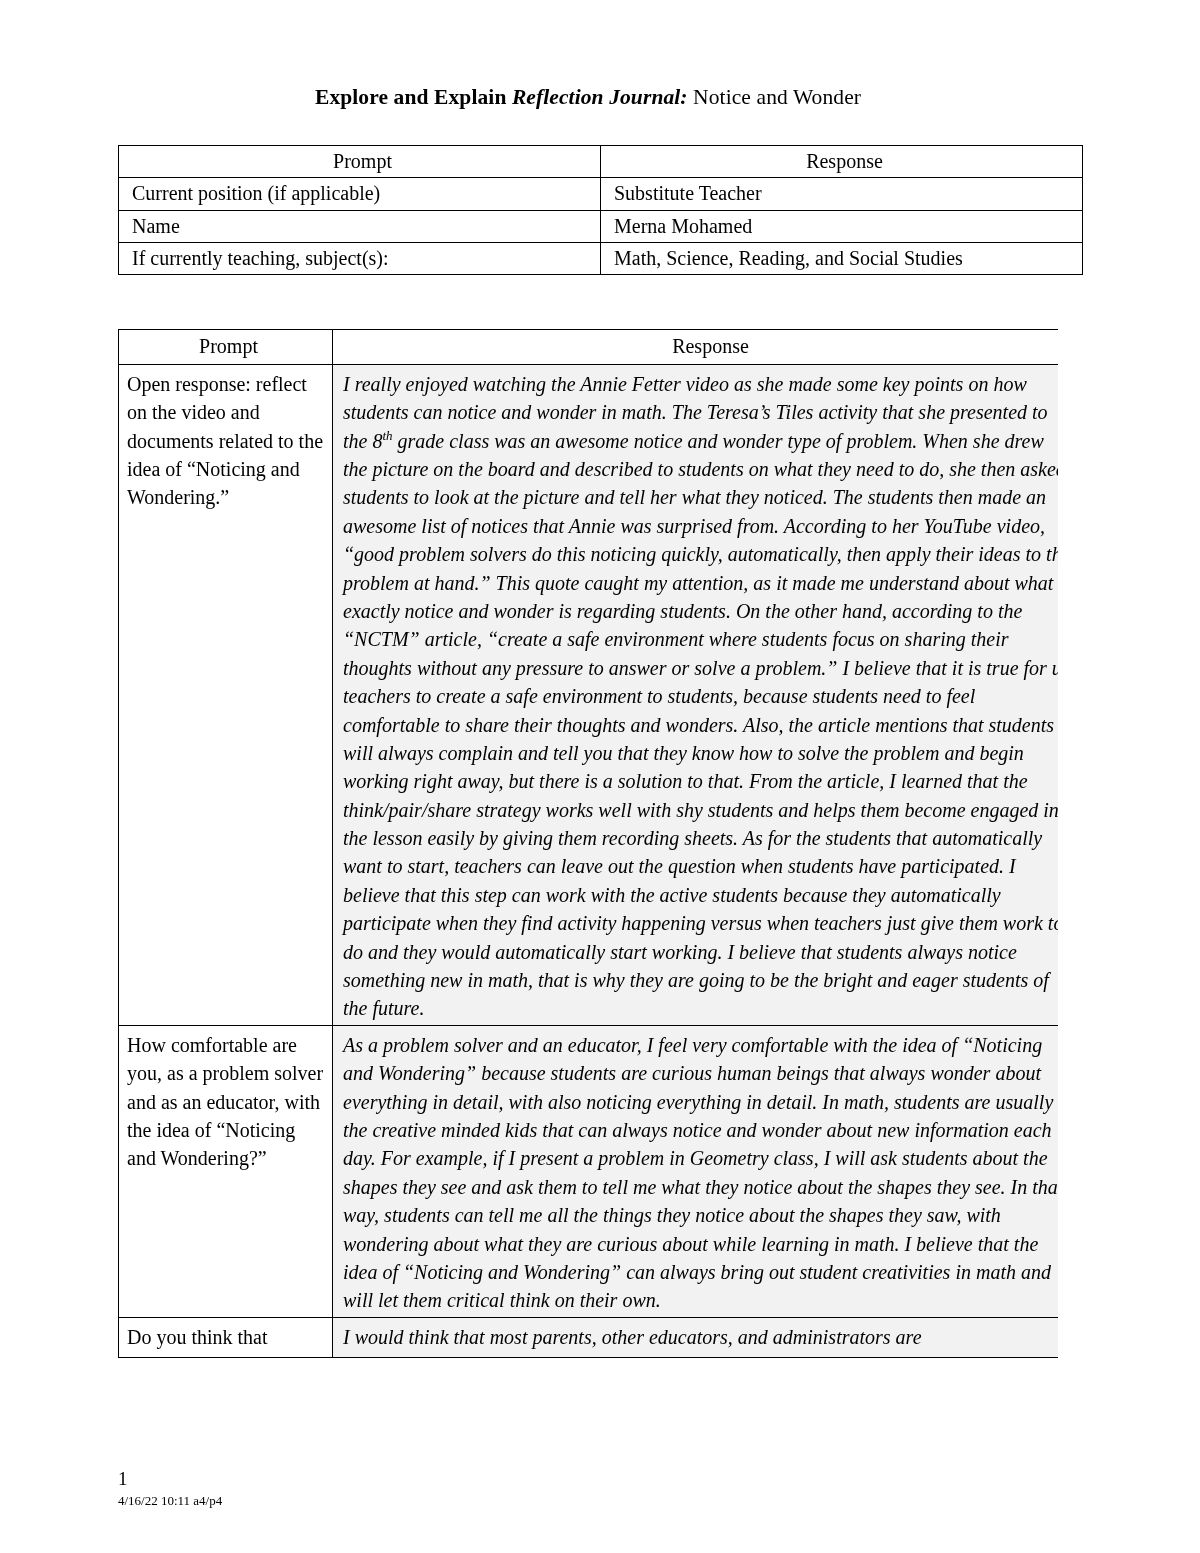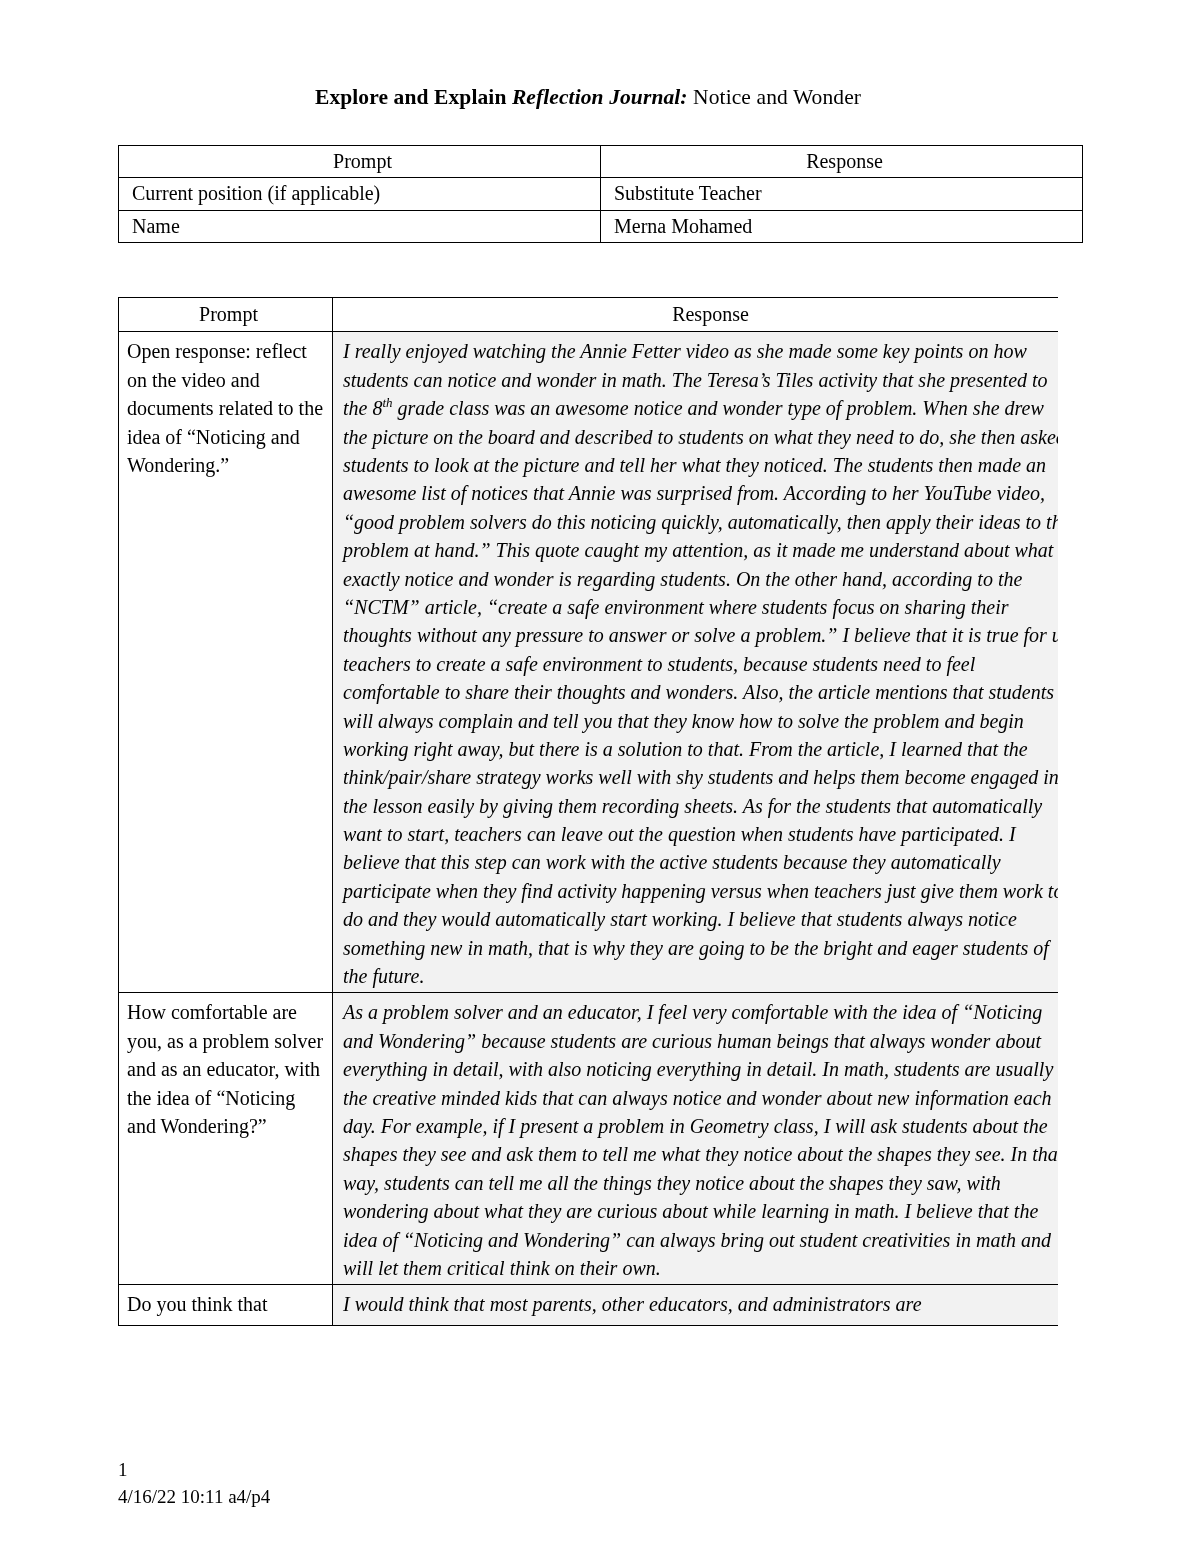--- a/index.html
+++ b/index.html
@@ -77,21 +77,21 @@
   sup { font-size: 0.65em; vertical-align: super; }
 
   .footer {
     position: absolute;
     left: 118px;
     bottom: 42px;
     font-size: 17px;
     line-height: 1.45;
   }
   .footer .pgnum { font-size: 19px; }
-  .footer .stamp { font-size: 19px; }
+  .footer .stamp { font-size: 13px; }
   .clip {
     max-height: 1380px;
     overflow: hidden;
   }
 </style>
 </head>
 <body>
 
 <div class="page">
 
@@ -109,20 +109,24 @@
         <td>Prompt</td>
         <td>Response</td>
       </tr>
       <tr>
         <td>Current position (if applicable)</td>
         <td>Substitute Teacher</td>
       </tr>
       <tr>
         <td>Name</td>
         <td>Merna Mohamed</td>
+      </tr>
+      <tr>
+        <td>If currently teaching, subject(s):</td>
+        <td>Math, Science, Reading, and Social Studies</td>
       </tr>
     </tbody>
   </table>
 
   <div class="gap"></div>
 
   <div class="clip">
   <table class="t resp-table">
     <colgroup>
           <col class="c1">

